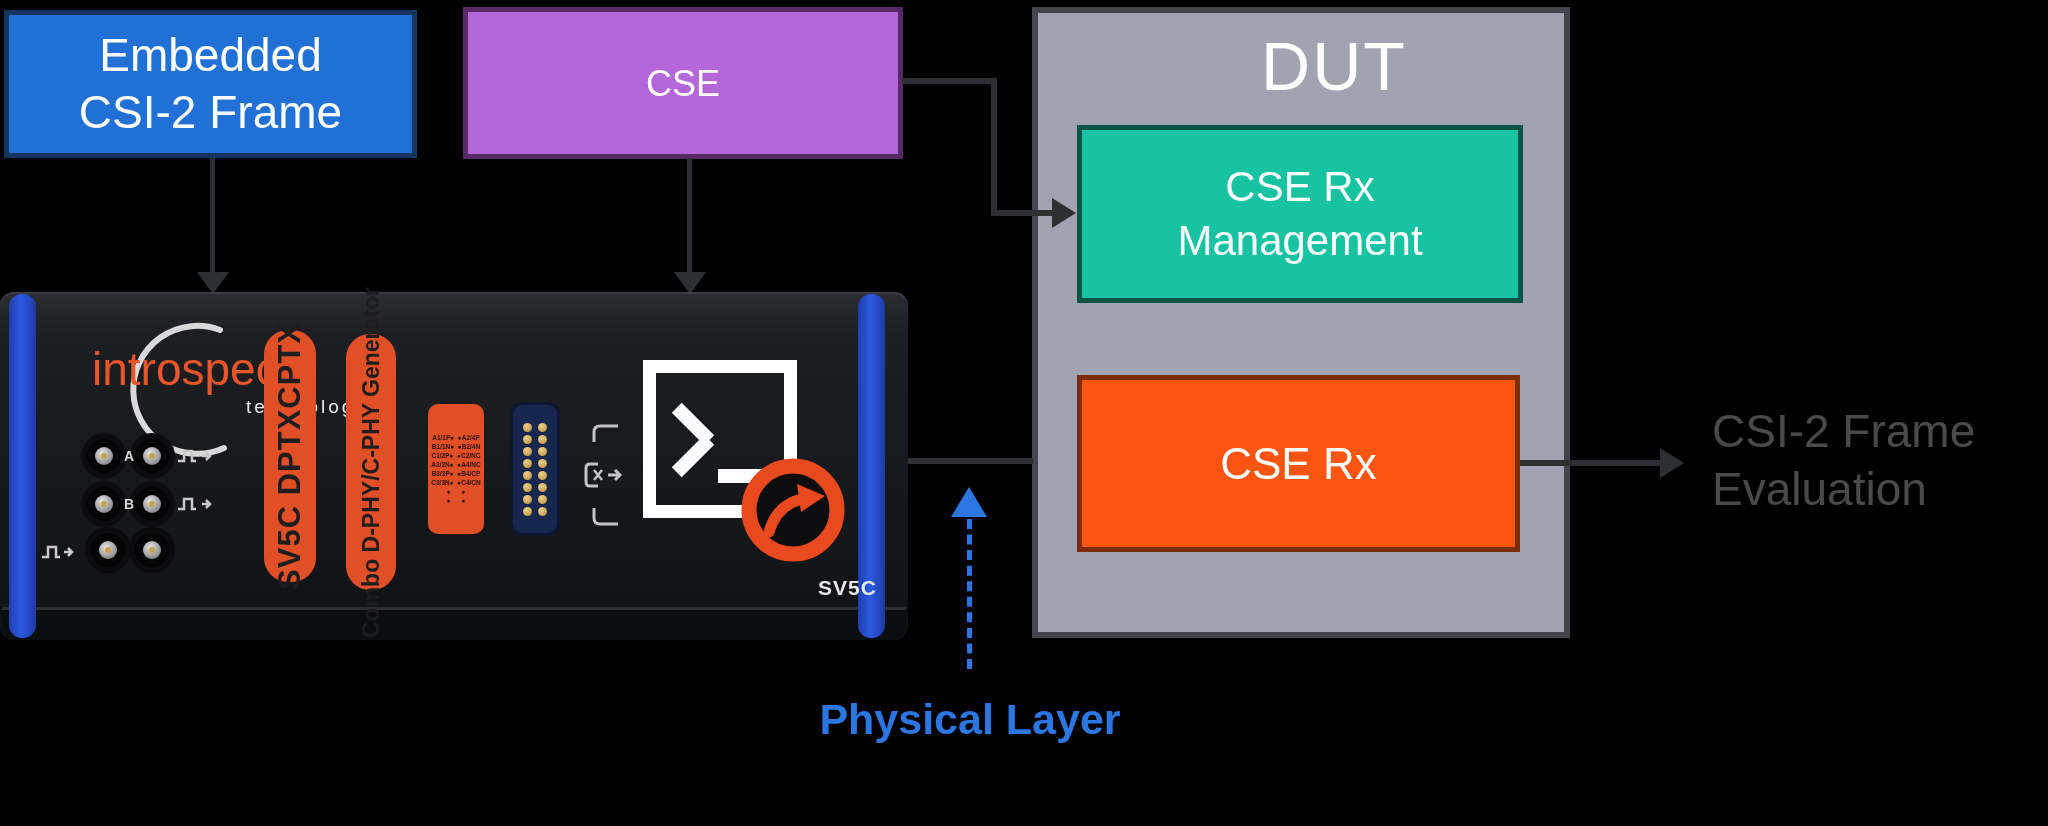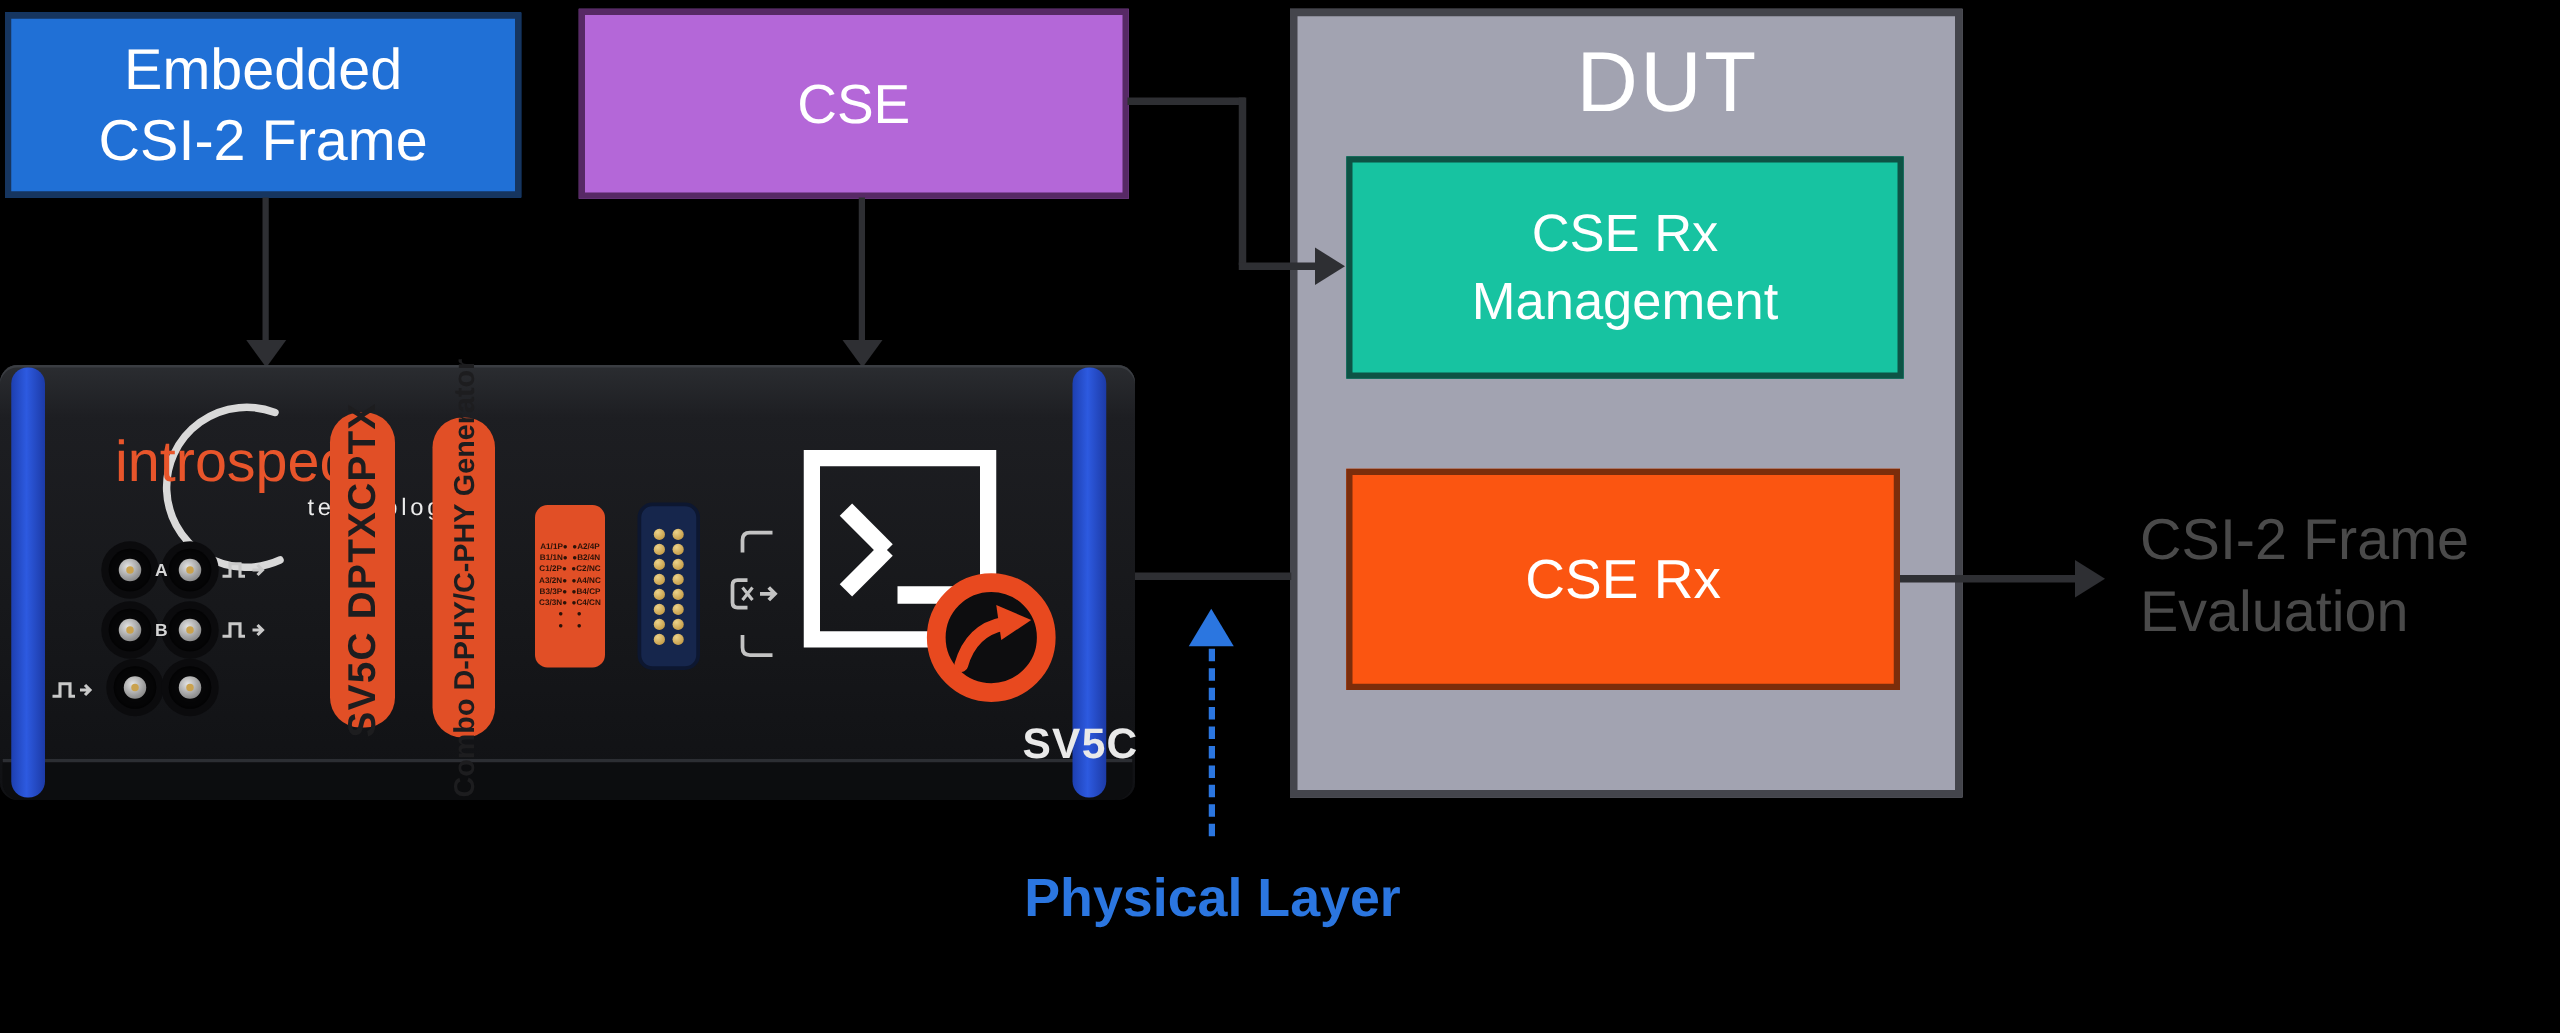--- a/index.html
+++ b/index.html
@@ -6,21 +6,21 @@
   #stage{position:relative;width:2048px;height:826px;background:#000;overflow:hidden;
          font-family:"Liberation Sans",sans-serif;}
   .box{position:absolute;box-sizing:border-box;display:flex;flex-direction:column;
        align-items:center;justify-content:center;text-align:center;color:#fff;}
   .bline{white-space:nowrap;}
 
   
   #embedded-box{left:4px;top:10px;width:413px;height:148px;background:#2070D6;border:5px solid #16355F;
                 font-size:46px;line-height:57px;}
   #config-box{left:463px;top:7px;width:440px;height:152px;background:#B467D8;border:5px solid #572965;
-              font-size:44px;line-height:57px;}
+              font-size:36px;line-height:57px;}
 
   
   #dut-box{left:1032px;top:7px;width:538px;height:631px;background:#A2A3B1;border:6px solid #44454C;}
   #dut-title{position:absolute;top:14px;left:0;width:100%;text-align:center;color:#fff;
              font-size:68px;letter-spacing:2px;padding-left:33px;}
   #rx-mgmt-box{left:39px;top:112px;width:446px;height:178px;background:#17C3A1;border:5px solid #0D5345;
                font-size:42px;line-height:54px;}
   #rx-box{left:39px;top:362px;width:443px;height:177px;background:#FB5511;border:5px solid #7B2D0B;
           font-size:44px;}
 
@@ -99,21 +99,21 @@
   #terminal-icon{position:absolute;left:643px;top:68px;width:154px;height:158px;
       border:13px solid #fff;box-sizing:border-box;}
   #terminal-icon .tb{position:absolute;background:#fff;width:46px;height:14px;}
   #term-bar1{left:14px;top:44px;transform:rotate(45deg);}
   #term-bar2{left:14px;top:76px;transform:rotate(-45deg);}
   #term-underscore{position:absolute;left:62px;top:96px;width:50px;height:14px;background:#fff;}
 
   
   #launch-badge{position:absolute;left:739px;top:164px;width:108px;height:108px;}
 
-  #device-model-text{position:absolute;left:818px;top:284px;color:#e9e9e9;font-size:34px;
+  #device-model-text{position:absolute;left:818px;top:284px;color:#e9e9e9;font-size:21px;
       font-weight:700;letter-spacing:1px;text-align:center;}
 </style>
 </head>
 <body>
 
 <div id="stage">
 
   <div class="box" id="embedded-box">
     <div class="bline">Embedded</div>
     <div class="bline">CSI-2 Frame</div>

